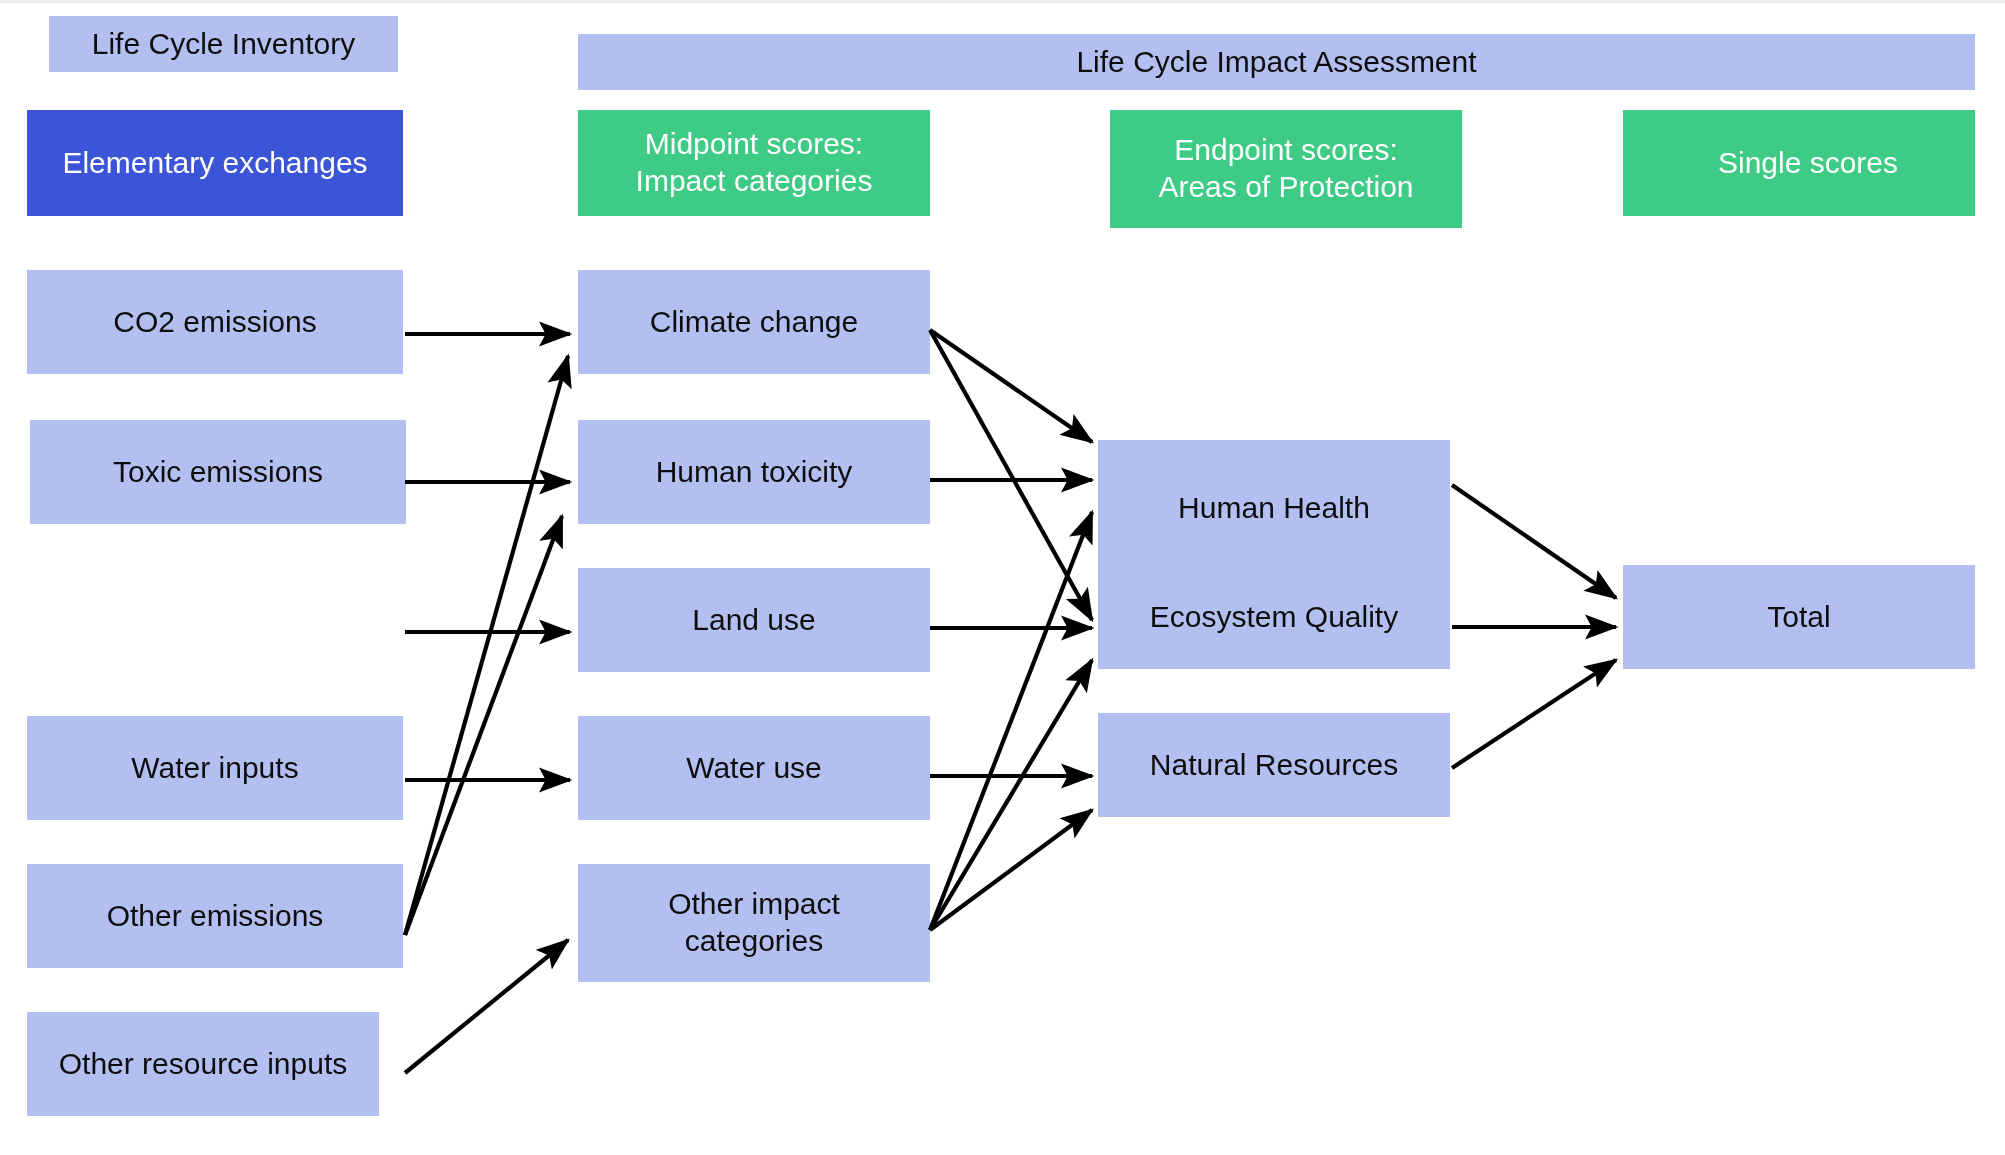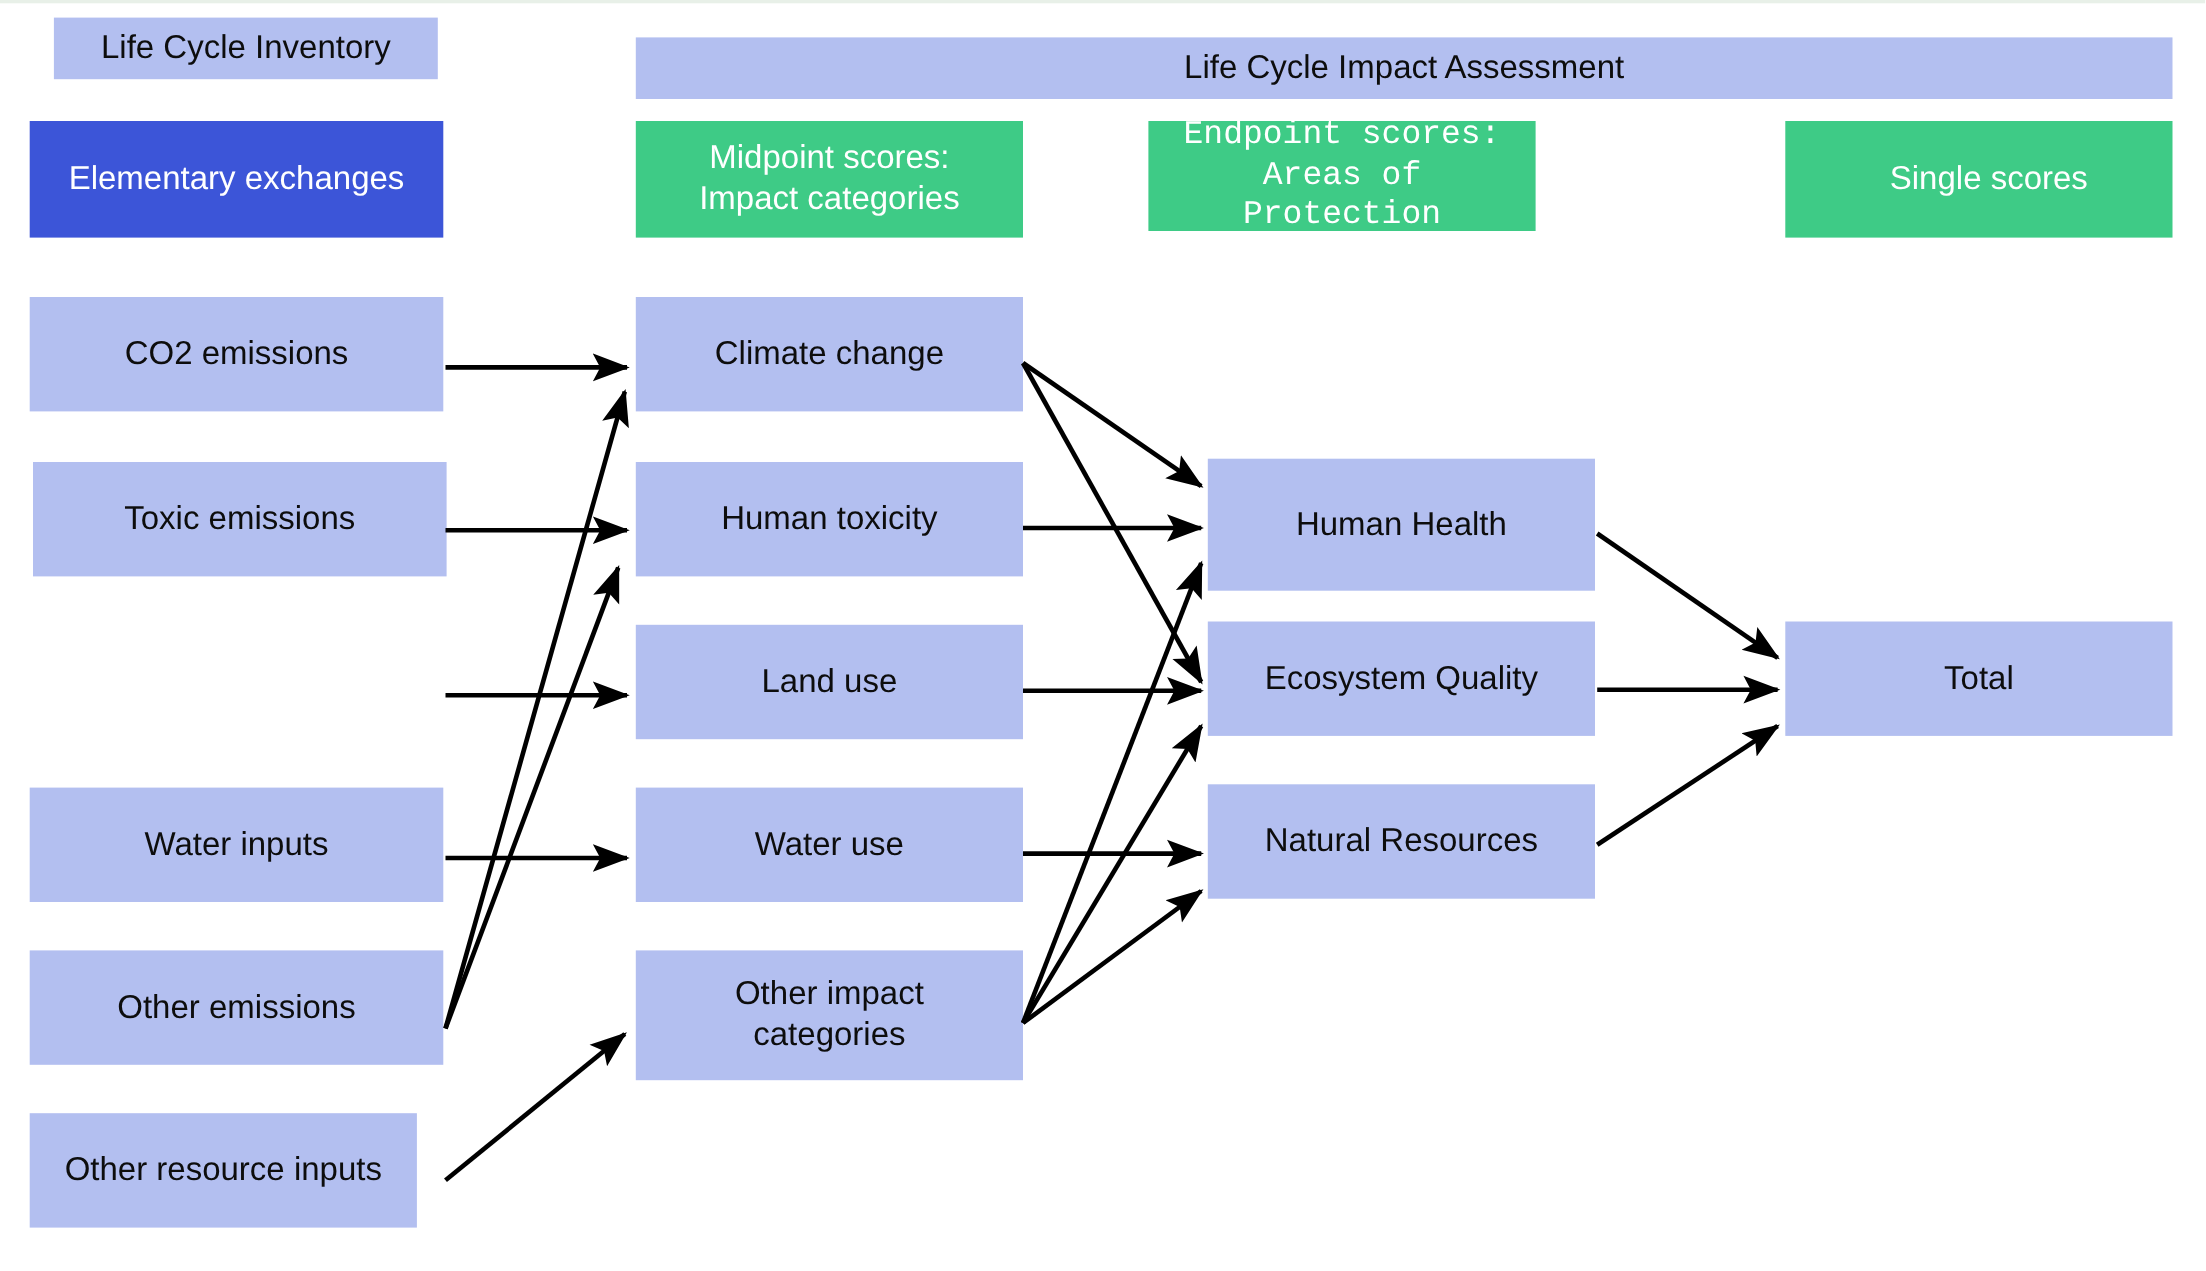--- a/index.html
+++ b/index.html
@@ -67,21 +67,21 @@
 
   <div class="node lilac hdr-band" style="left:27px; top:16px; width:349px; height:56px;margin-left:22px;">Life Cycle Inventory</div>
 
   <div class="node lilac hdr-band" style="left:578px; top:34px; width:1397px; height:56px;">Life Cycle Impact Assessment</div>
 
   <div class="node indigo hdr-cat" style="left:27px; top:110px; width:376px; height:106px;">Elementary exchanges</div>
 
   <div class="node green hdr-cat" style="left:578px; top:110px; width:352px; height:106px;">Midpoint scores:
 Impact categories</div>
 
-  <div class="node green hdr-cat" style="left:1044px; top:110px; width:352px; height:100px;font-family:Liberation Mono, monospace;">Endpoint scores:
+  <div class="node green hdr-cat" style="left:1110px; top:110px; width:352px; height:118px;">Endpoint scores:
 Areas of Protection</div>
 
   <div class="node green hdr-cat" style="left:1623px; top:110px; width:352px; height:106px;padding-left:26px;">Single scores</div>
 
   <div class="node lilac box" style="left:27px; top:270px; width:376px; height:104px;">CO2 emissions</div>
 
   <div class="node lilac box" style="left:30px; top:420px; width:376px; height:104px;">Toxic emissions</div>
 
 
   <div class="node lilac box" style="left:27px; top:716px; width:376px; height:104px;">Water inputs</div>
@@ -94,21 +94,21 @@
 
   <div class="node lilac box" style="left:578px; top:420px; width:352px; height:104px;">Human toxicity</div>
 
   <div class="node lilac box" style="left:578px; top:568px; width:352px; height:104px;">Land use</div>
 
   <div class="node lilac box" style="left:578px; top:716px; width:352px; height:104px;">Water use</div>
 
   <div class="node lilac box" style="left:578px; top:864px; width:352px; height:118px;">Other impact
 categories</div>
 
-  <div class="node lilac box" style="left:1098px; top:417px; width:352px; height:120px;">Human Health</div>
+  <div class="node lilac box" style="left:1098px; top:440px; width:352px; height:136px;">Human Health</div>
 
   <div class="node lilac box" style="left:1098px; top:565px; width:352px; height:104px;">Ecosystem Quality</div>
 
   <div class="node lilac box" style="left:1098px; top:713px; width:352px; height:104px;">Natural Resources</div>
 
   <div class="node lilac box" style="left:1623px; top:565px; width:352px; height:104px;">Total</div>
 
   <svg class="edges" viewBox="0 0 2005 1155">
     <defs>
       <marker id="ah" markerWidth="9" markerHeight="9" refX="7.4" refY="3.2" orient="auto" markerUnits="strokeWidth">

